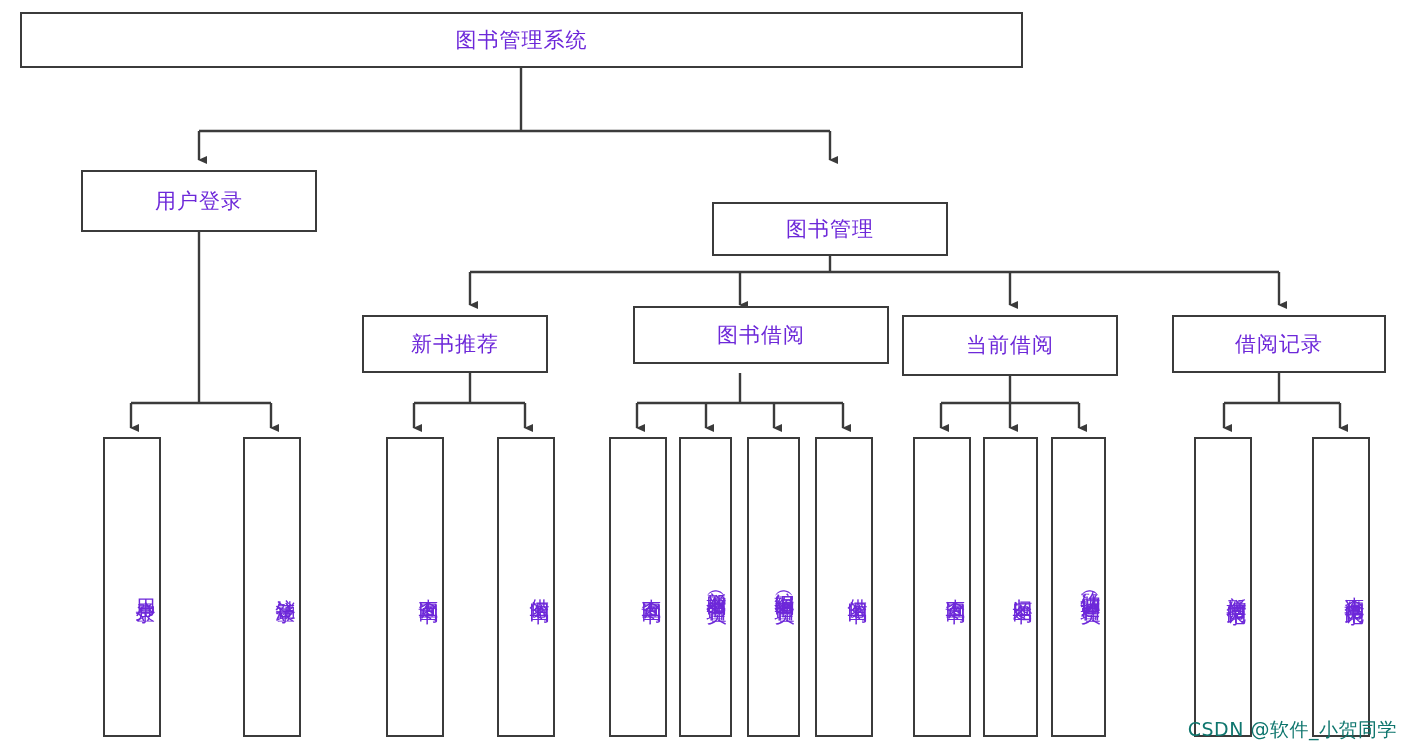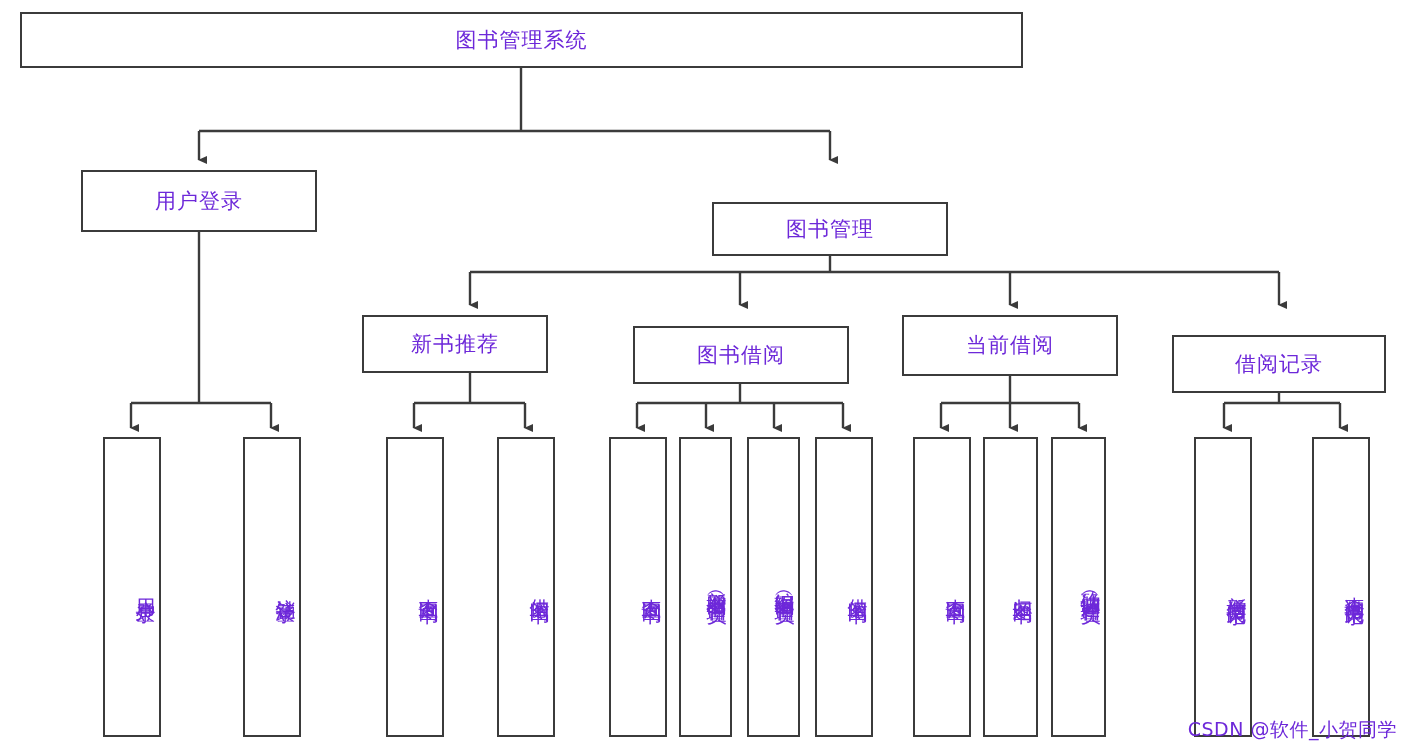--- a/index.html
+++ b/index.html
@@ -60,21 +60,21 @@
     writing-mode: vertical-rl;
     text-orientation: upright;
     display: block;
     text-align: left;
   }
   .watermark {
     position: absolute;
     right: 8px;
     bottom: 4px;
     font-size: 19px;
-    color: #6d28d9;
+    color: #0f766e;
     letter-spacing: 0.5px;
     white-space: nowrap;
     font-family: "DejaVu Sans", "Liberation Sans", sans-serif;
   }
 </style>
 </head>
 <body>
 
 <div id="canvas">
 
@@ -135,27 +135,27 @@
   <div class="node node-h" style="left:81px; top:170px; width:236px; height:62px;">
     <span>用户登录</span>
   </div>
   <div class="node node-h" style="left:712px; top:170px; width:236px; height:54px;margin-top:32px;">
     <span>图书管理</span>
   </div>
 
   <div class="node node-h" style="left:362px; top:315px; width:186px; height:58px;">
     <span>新书推荐</span>
   </div>
-  <div class="node node-h" style="left:633px; top:326px; width:216px; height:58px;">
+  <div class="node node-h" style="left:633px; top:306px; width:256px; height:58px;">
     <span>图书借阅</span>
   </div>
   <div class="node node-h" style="left:902px; top:315px; width:216px; height:61px;">
     <span>当前借阅</span>
   </div>
-  <div class="node node-h" style="left:1172px; top:315px; width:214px; height:58px;margin-top:20px;">
+  <div class="node node-h" style="left:1172px; top:315px; width:214px; height:58px;">
     <span>借阅记录</span>
   </div>
 
   <div class="node node-v" style="left:103px; top:437px; width:58px; height:300px;">
     <span class="vtext">用户登录</span>
   </div>
   <div class="node node-v" style="left:243px; top:437px; width:58px; height:300px;">
     <span class="vtext">注销登录</span>
   </div>
 

